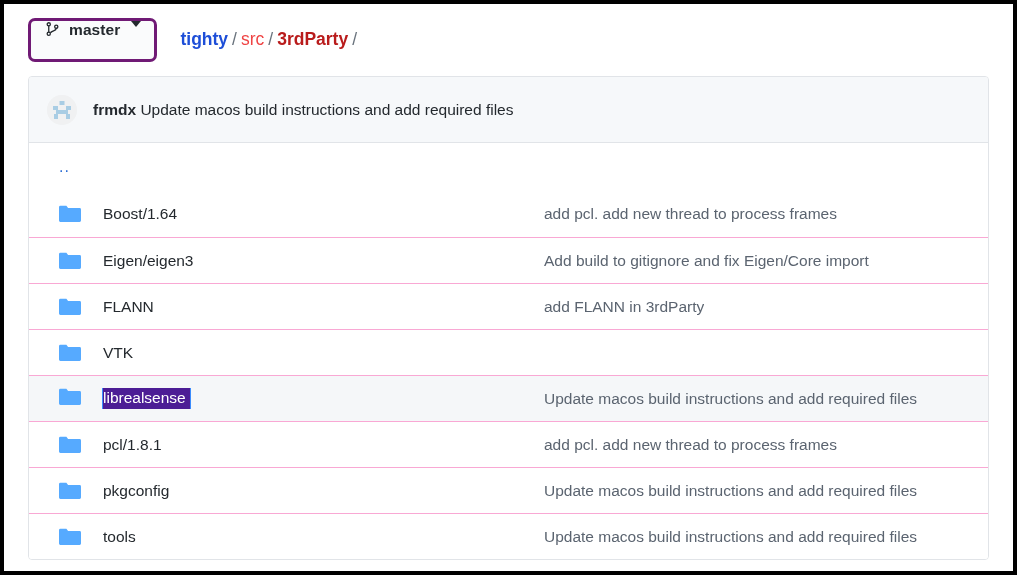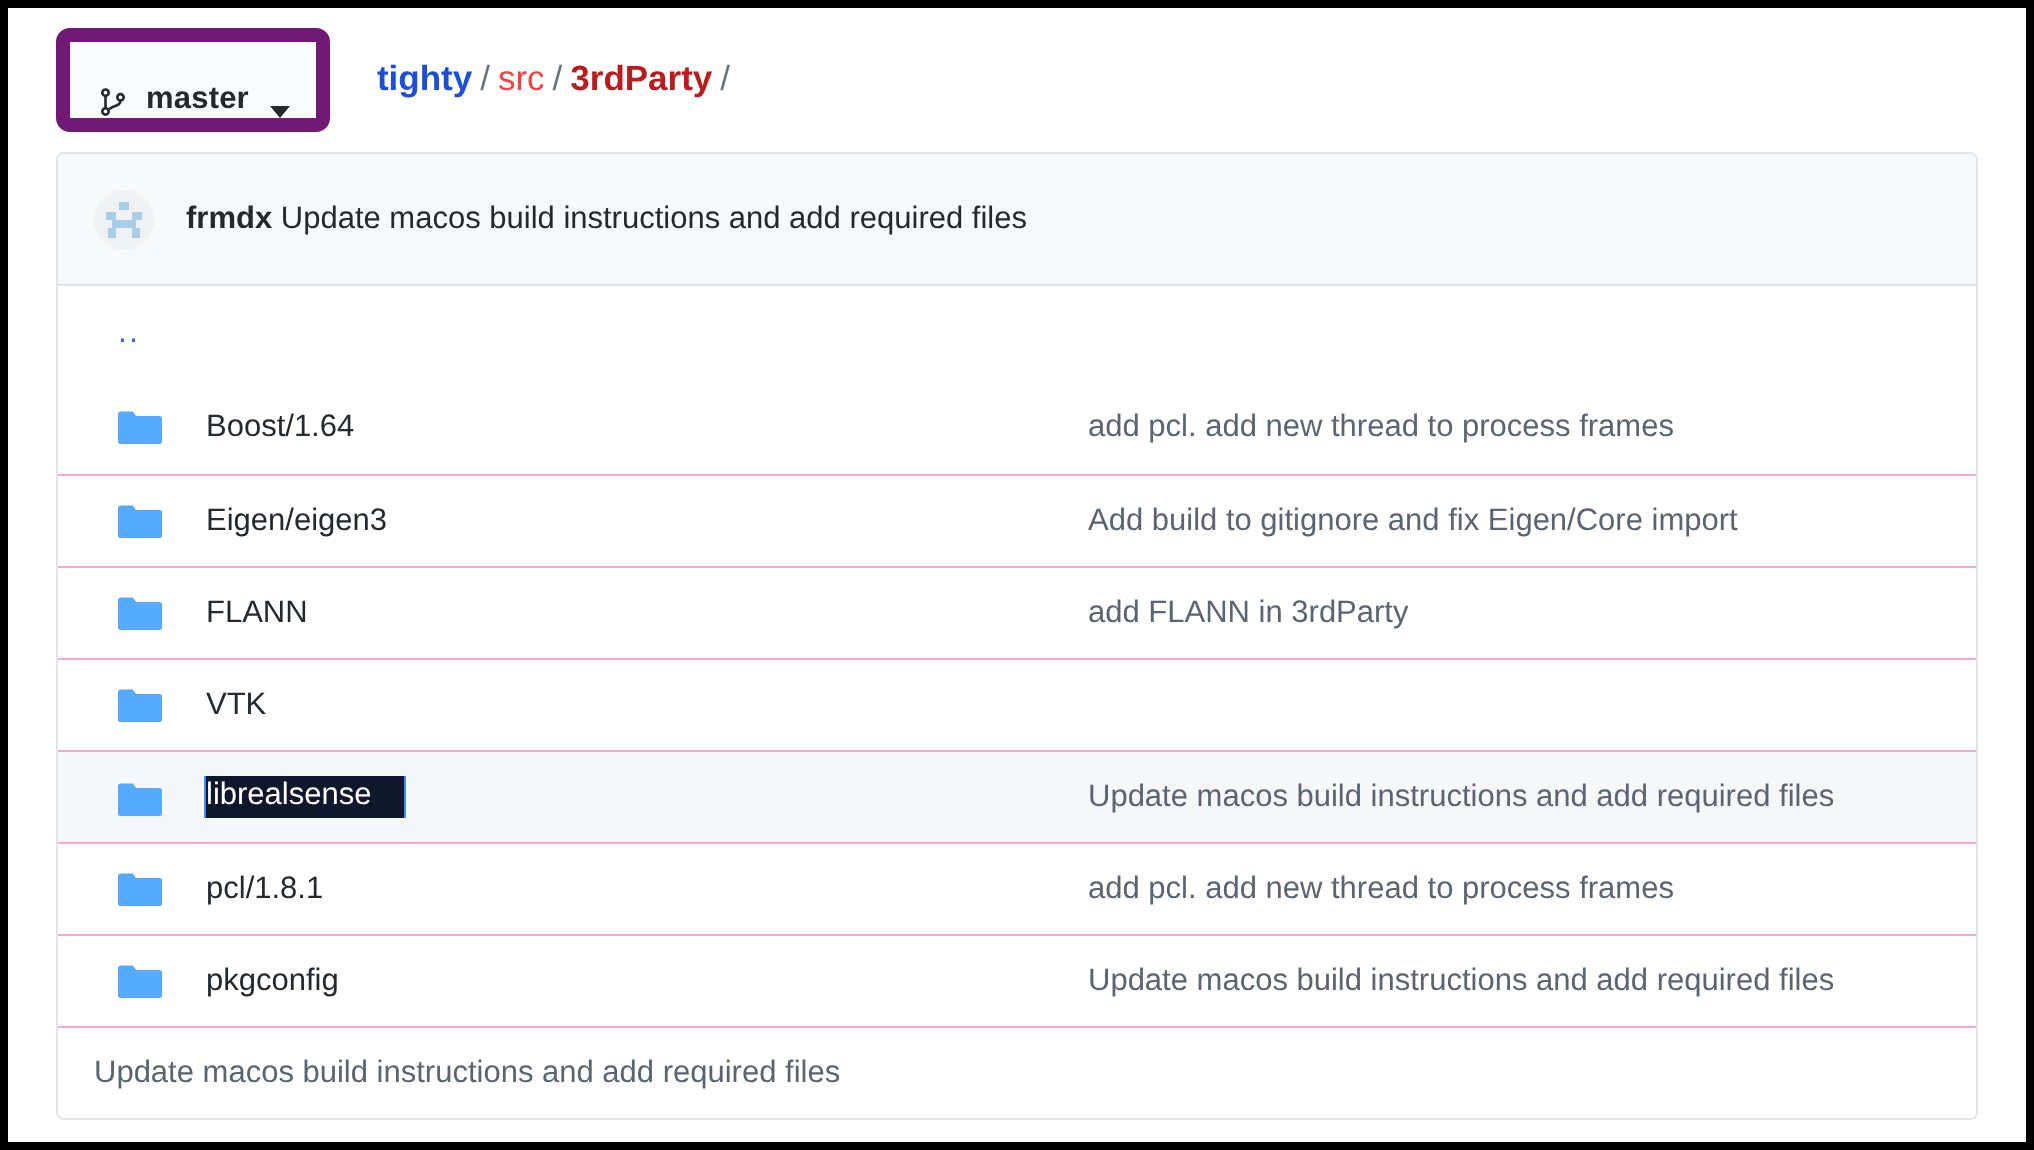--- a/index.html
+++ b/index.html
@@ -30,25 +30,25 @@
     box-sizing: border-box;
     height: 72px;
     display: flex;
     align-items: center;
     padding: 0 0 0 24px;
     background: #ffffff;
   }
 
   .branch-btn {
     display: inline-flex;
-    align-items: flex-end;
+    align-items: flex-start;
     gap: 9px;
     height: 38px;
     padding: 0 13px 0 14px;
-    border: 7px solid #701a75;
+    border: 3px solid #701a75;
     border-radius: 7px;
     background: #fafbfc;
     cursor: pointer;
     user-select: none;
   }
   .branch-icon {
     width: 15px;
     height: 16px;
     display: block;
     flex: none;
@@ -165,41 +165,41 @@
     letter-spacing: 1px;
     cursor: pointer;
     line-height: 1;
   }
 
   .cell-name {
     box-sizing: border-box;
     width: 497px;
     flex: none;
     display: flex;
-    align-items: flex-end;
+    align-items: flex-start;
     overflow: hidden;
   }
   .folder-icon {
     width: 22px;
     height: 18px;
     flex: none;
     margin-left: 12px;
     margin-right: 22px;
     display: block;
   }
   .name-text {
     font-size: 15.5px;
     color: #24292e;
     cursor: pointer;
     white-space: nowrap;
   }
   .name-text.selected {
-    background: #0f172a;
+    background: #4c1d95;
     color: #ffffff;
-    padding: 1px 16px 2px 0;
+    padding: 1px 4px 2px 0;
     box-shadow: 0 0 0 1px #3b8cfd;
   }
 
   .cell-msg {
     font-size: 15.5px;
     color: #5b6470;
     white-space: nowrap;
     overflow: hidden;
     text-overflow: ellipsis;
   }
@@ -318,19 +318,25 @@
     <div class="cell-name">
       <svg class="folder-icon" viewBox="0 0 22 18" aria-hidden="true">
         <path d="M0 2.2 A1.4 1.4 0 0 1 1.4 0.8 H7.4 L9.1 3.0 H20.6 A1.4 1.4 0 0 1 22 4.4 V15.6 A1.4 1.4 0 0 1 20.6 17 H1.4 A1.4 1.4 0 0 1 0 15.6 Z" fill="#56aaff"></path>
       </svg>
       <span class="name-text">pkgconfig</span>
     </div>
     <div class="cell-msg">Update macos build instructions and add required files</div>
   </div>
 
   <div class="row">
+    <div class="cell-name">
+      <svg class="folder-icon" viewBox="0 0 22 18" aria-hidden="true">
+        <path d="M0 2.2 A1.4 1.4 0 0 1 1.4 0.8 H7.4 L9.1 3.0 H20.6 A1.4 1.4 0 0 1 22 4.4 V15.6 A1.4 1.4 0 0 1 20.6 17 H1.4 A1.4 1.4 0 0 1 0 15.6 Z" fill="#56aaff"></path>
+      </svg>
+      <span class="name-text">tools</span>
+    </div>
     <div class="cell-msg">Update macos build instructions and add required files</div>
   </div>
 </div>
 
   </div>
 
 </div>
 
 </body></html>

